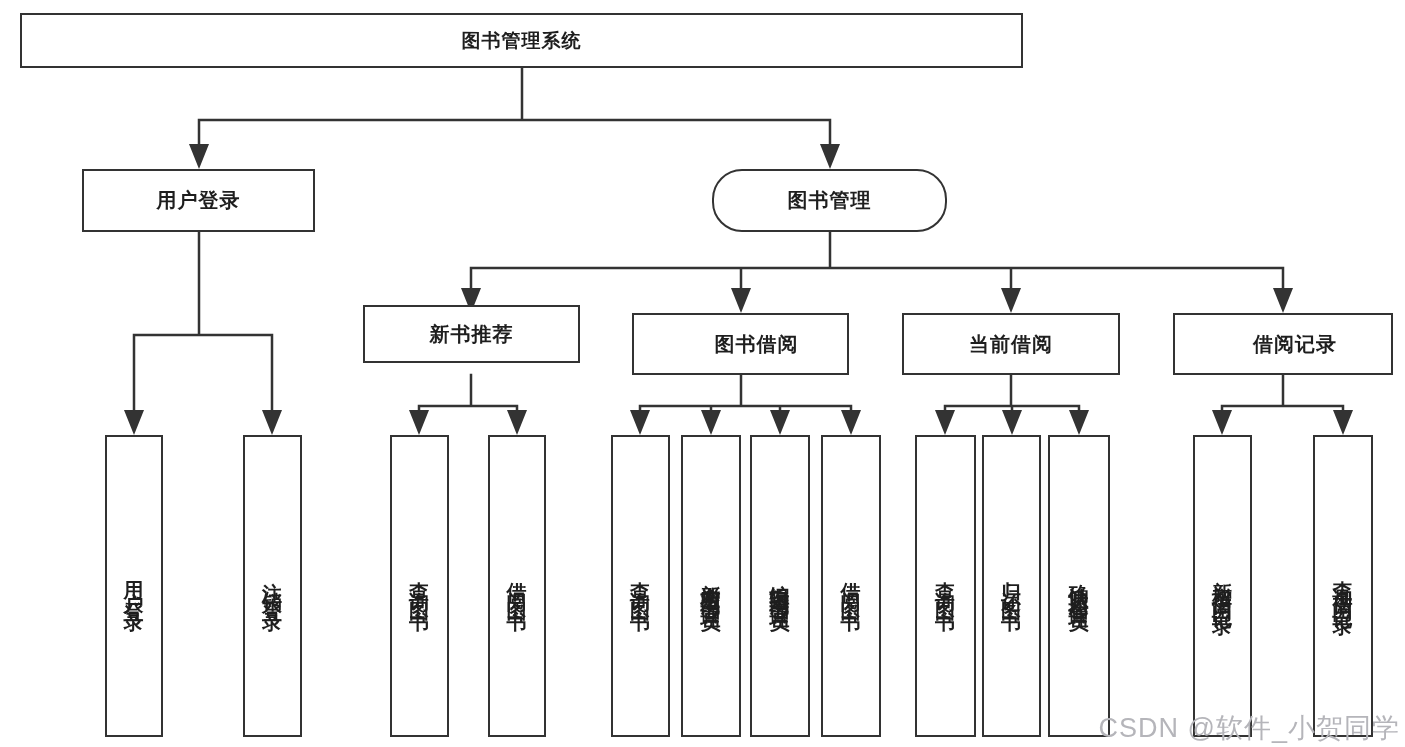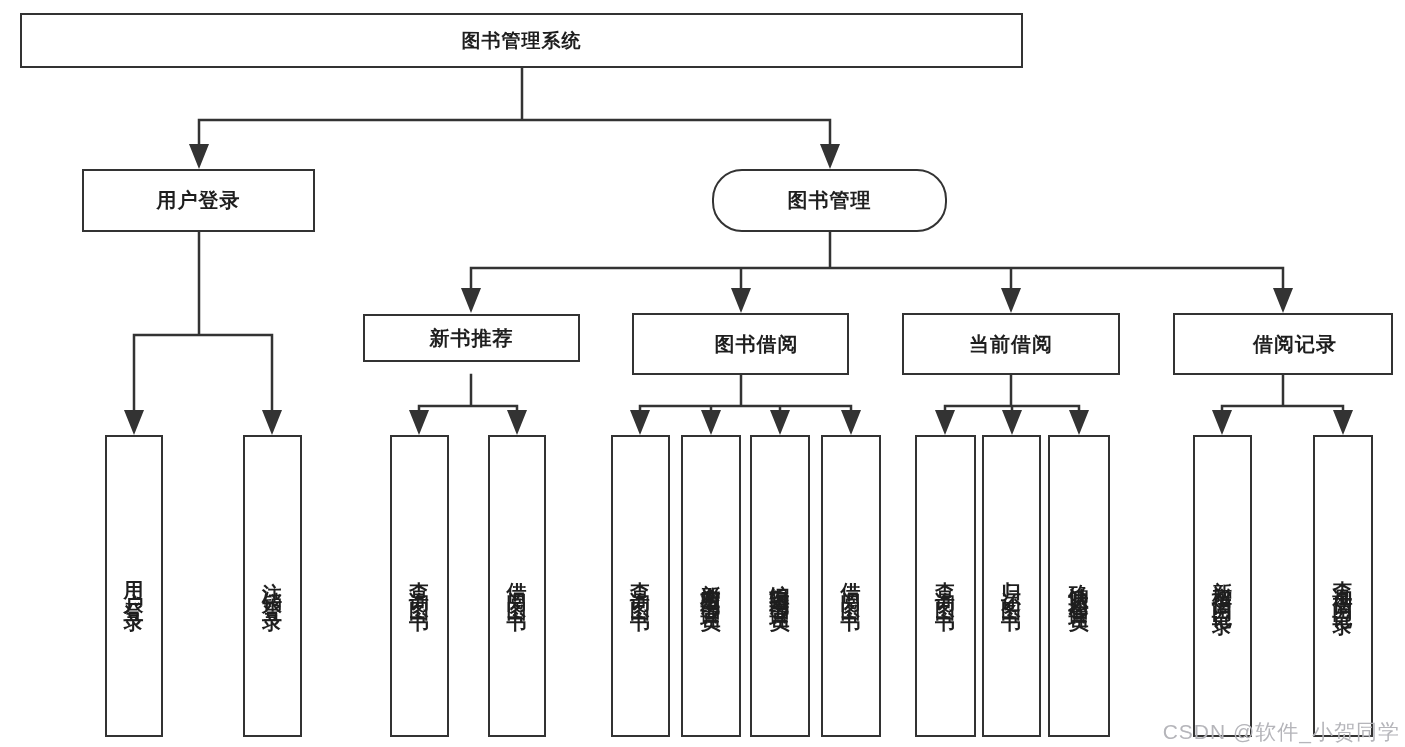--- a/index.html
+++ b/index.html
@@ -33,21 +33,21 @@
     letter-spacing:10px;
     line-height:1;
     color:#1e1e1e;
     white-space:nowrap;
   }
   #watermark{
     position:absolute;
     right:5px;
     bottom:1px;
     z-index:3;
-    font-size:21px;
+    font-size:27px;
     color:#b5b5ba;
     letter-spacing:1px;
     white-space:nowrap;
   }
 </style>
 </head>
 <body>
 
 <div id="diagram">
 
@@ -88,21 +88,21 @@
     <span class="hlabel">图书管理系统</span>
   </div>
 
   <div class="node" style="left:82px;top:169px;width:233px;height:63px;">
     <span class="hlabel">用户登录</span>
   </div>
   <div class="node" style="left:712px;top:169px;width:235px;height:63px;border-radius:30px;">
     <span class="hlabel">图书管理</span>
   </div>
 
-  <div class="node" style="left:363px;top:314px;width:217px;height:48px;">
+  <div class="node" style="left:363px;top:305px;width:217px;height:58px;">
     <span class="hlabel">新书推荐</span>
   </div>
   <div class="node" style="left:632px;top:313px;width:217px;height:62px;padding-left:32px;">
     <span class="hlabel">图书借阅</span>
   </div>
   <div class="node" style="left:902px;top:313px;width:218px;height:62px;text-align:right;">
     <span class="hlabel">当前借阅</span>
   </div>
   <div class="node" style="left:1173px;top:313px;width:220px;height:62px;padding-left:24px;">
     <span class="hlabel">借阅记录</span>

